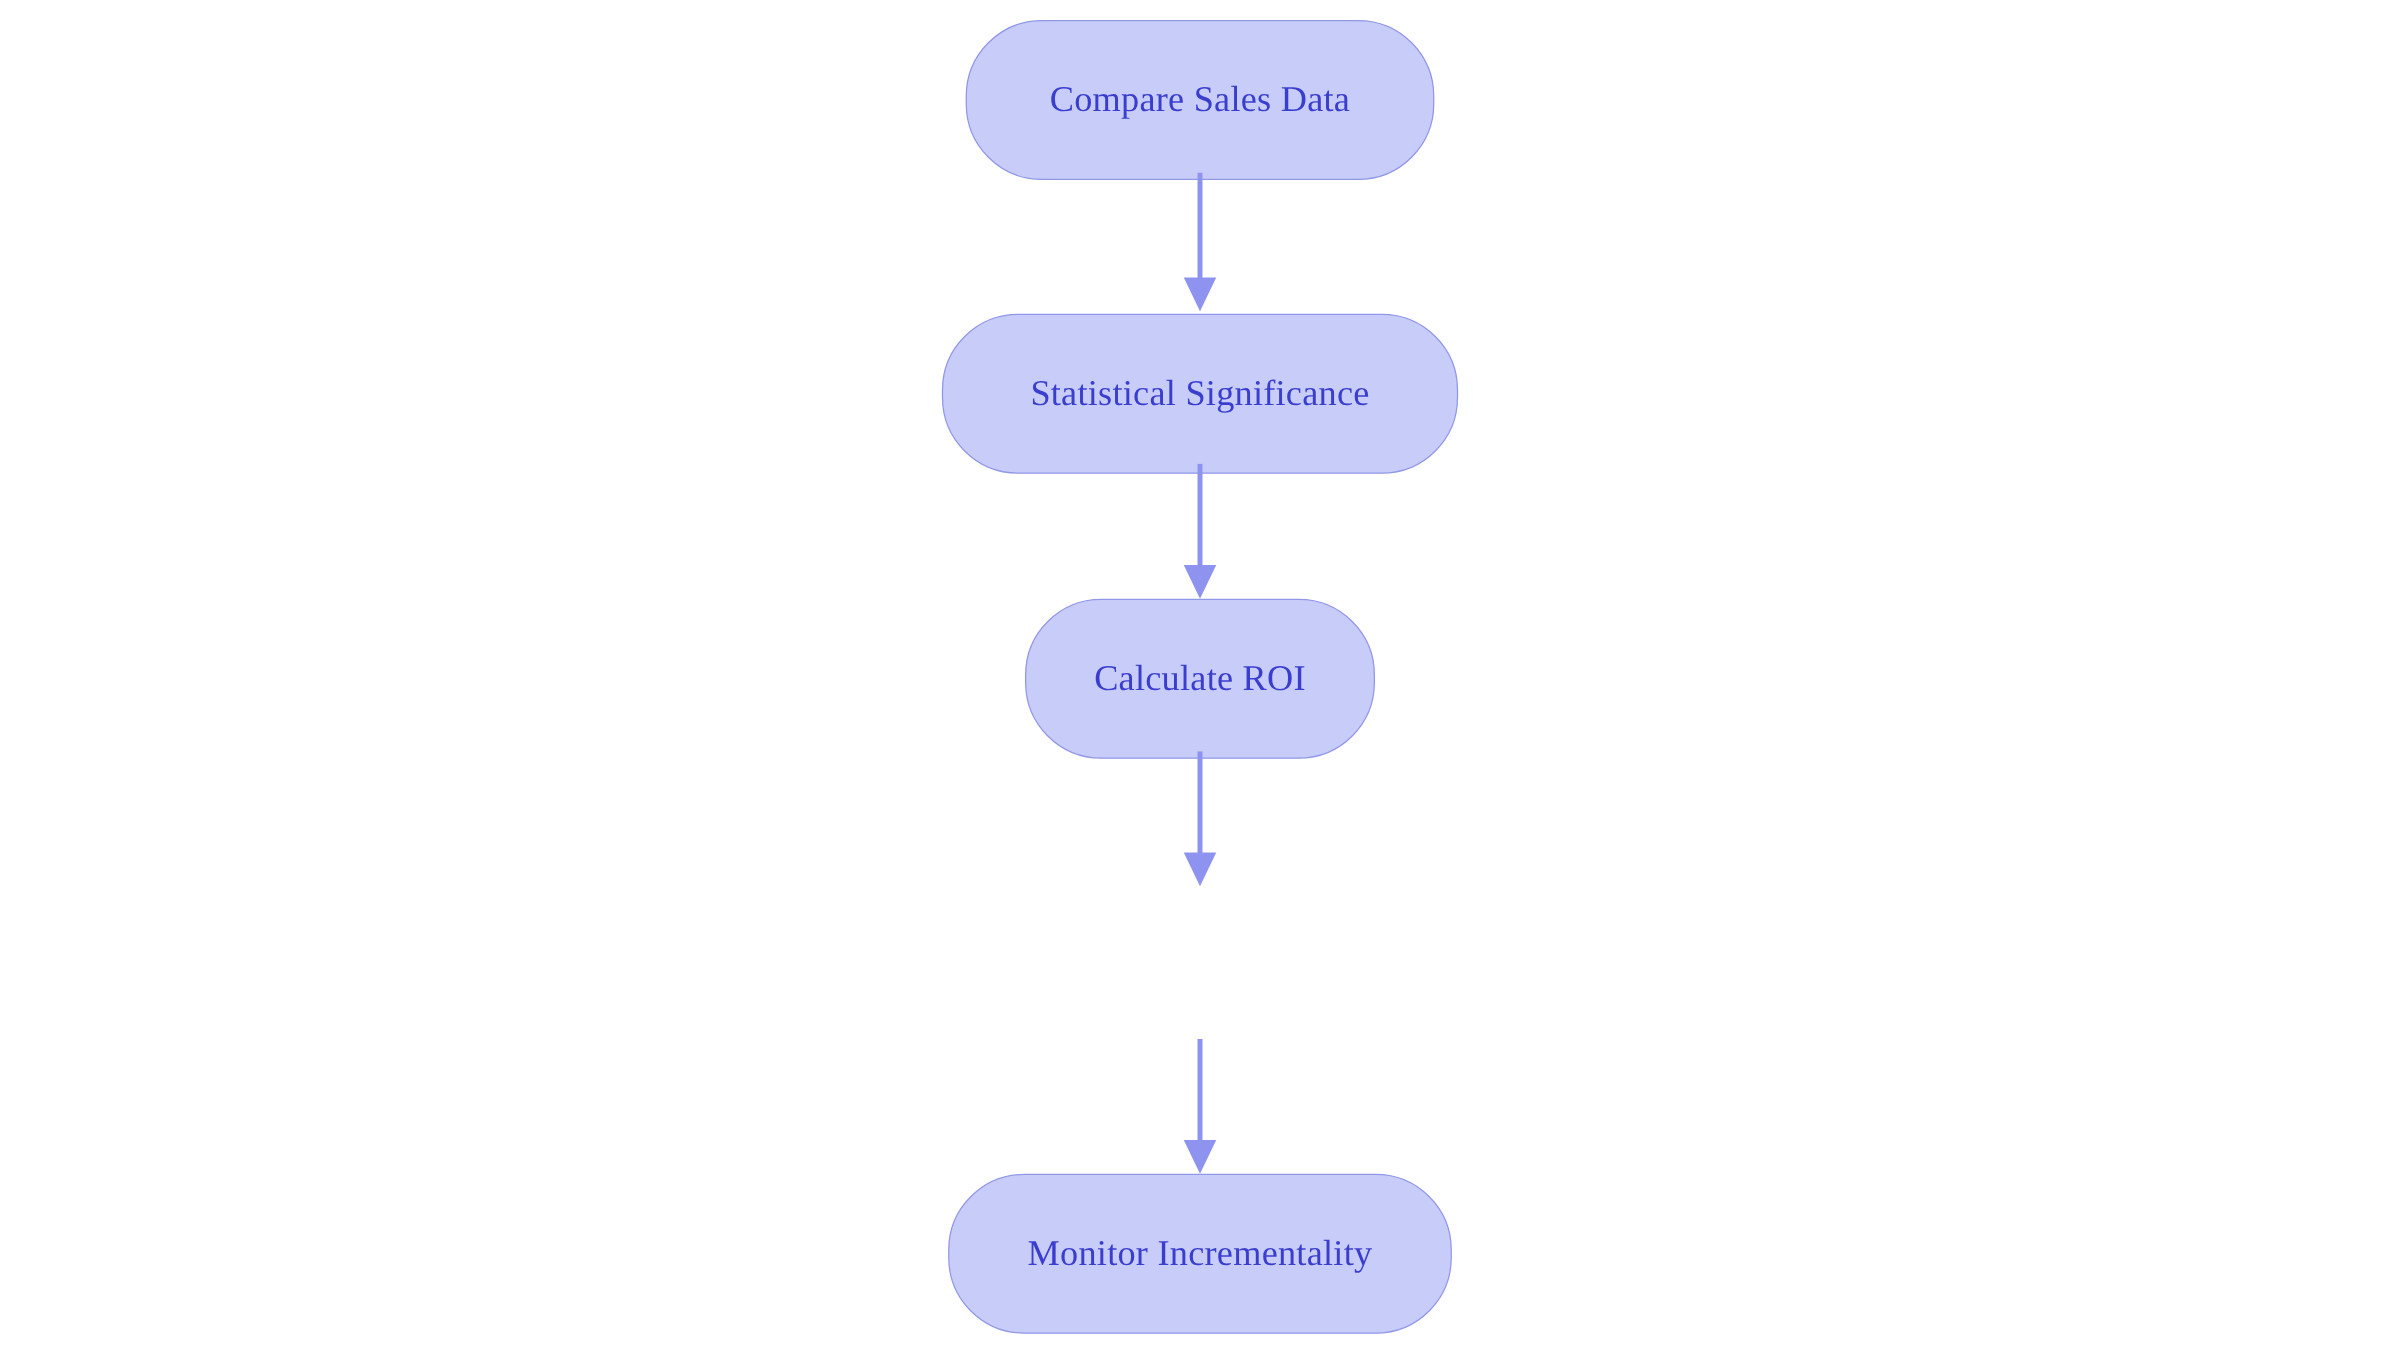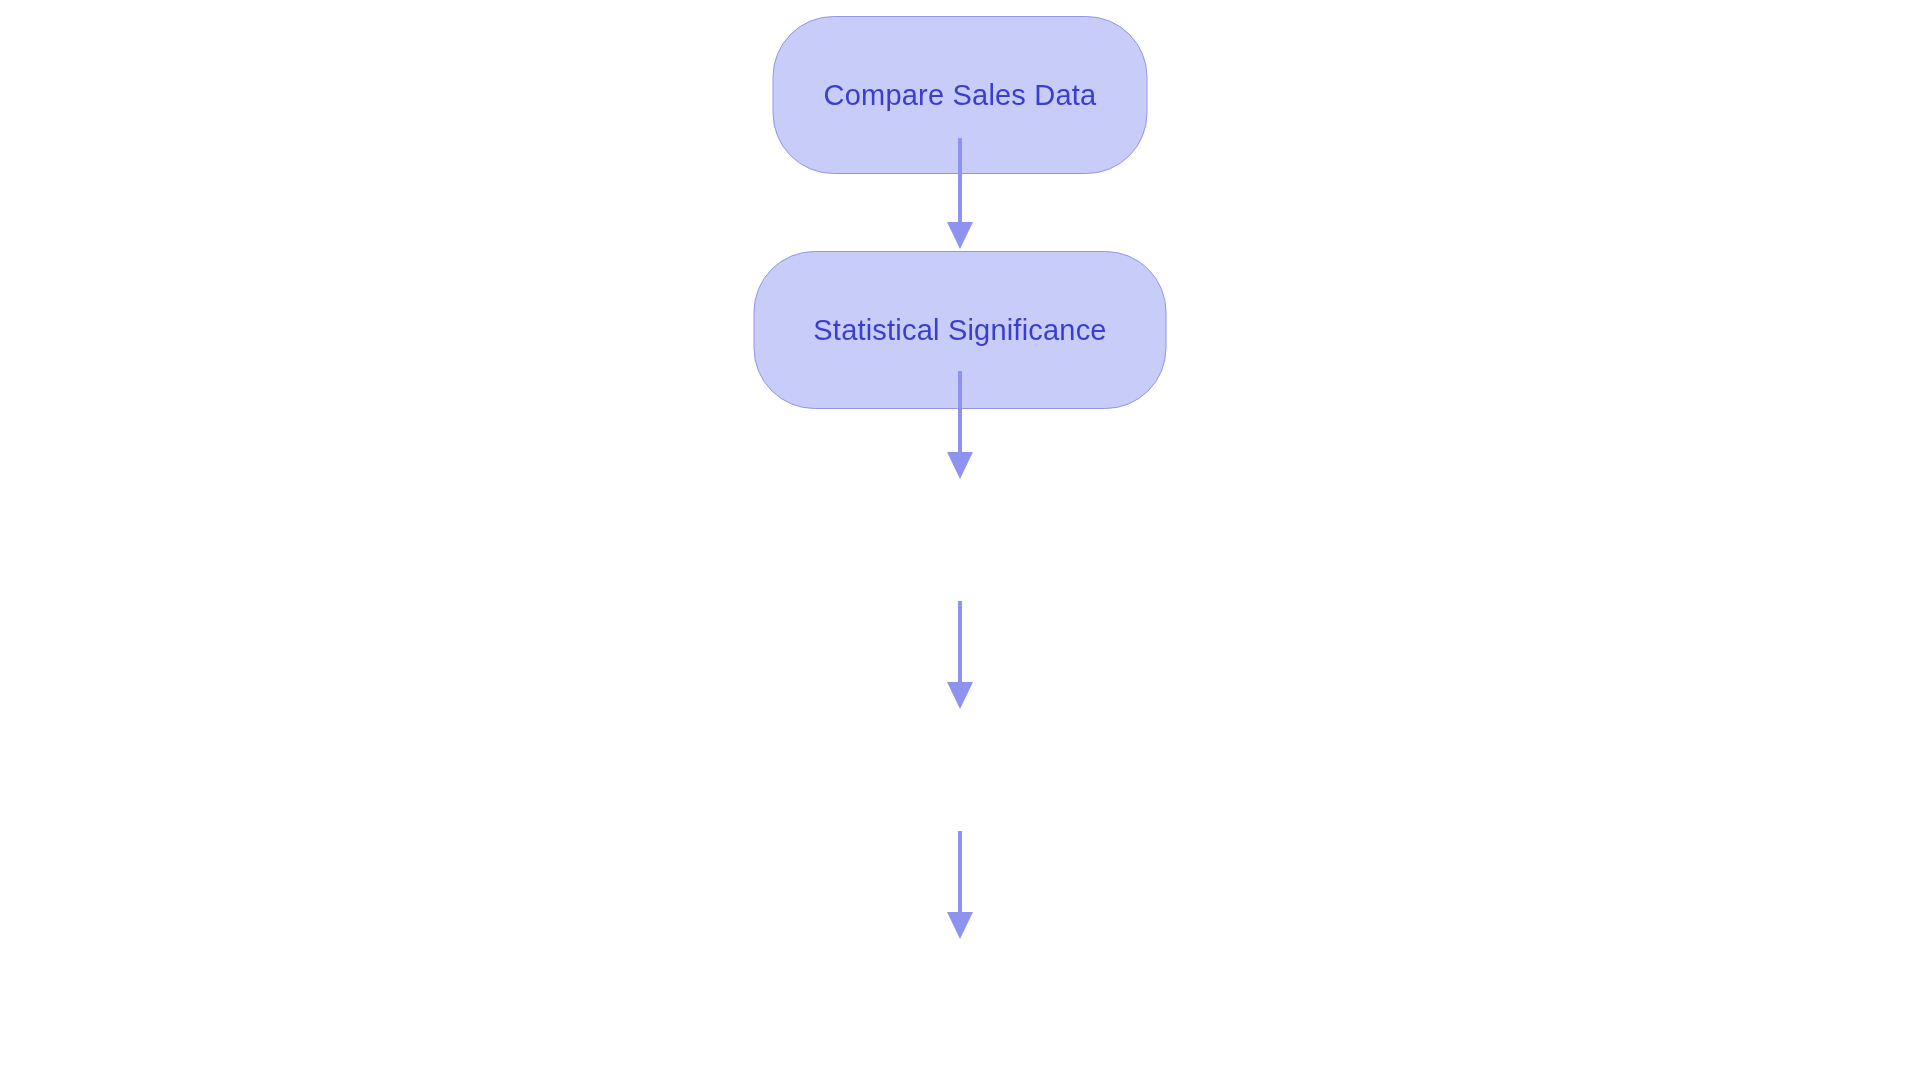--- a/index.html
+++ b/index.html
@@ -12,32 +12,33 @@
     position: relative;
     width: 1920px;
     height: 1083px;
     background: var(--background, #ffffff);
     overflow: hidden;
   }
   .node {
     position: absolute;
     left: 50%;
     transform: translateX(-50%);
-    height: 158px;
+    height: 128px;
     border-radius: 61px;
     background: var(--node-fill, #c8ccf8);
     border: 1.5px solid var(--node-border, #9197e8);
     box-sizing: border-box;
     display: flex;
     align-items: center;
     justify-content: center;
     color: var(--node-text, #3a3ecf);
     font-size: 29px;
     letter-spacing: 0.2px;
     white-space: nowrap;
+    font-family: Liberation Serif, serif;
   }
   .node-1 { top: 16px;  width: 375px; }
   .node-2 { top: 251px; width: 413px; }
   .node-3 { top: 479px; width: 280px; }
   .node-4 { top: 709px; width: 355px; }
   .node-5 { top: 939px; width: 403px; }
 
   .arrow {
     position: absolute;
     left: calc(50% - 14px);
@@ -71,30 +72,36 @@
     <span>Statistical Significance</span>
   </div>
 
   <div class="arrow arrow-2">
     <svg viewBox="0 0 28 108" preserveAspectRatio="none">
       <line x1="14" y1="0" x2="14" y2="83"></line>
       <polygon points="1,81 27,81 14,108"></polygon>
     </svg>
   </div>
 
+  <div class="node node-3">
+    <span>Calculate ROI</span>
+  </div>
 
   <div class="arrow arrow-3">
     <svg viewBox="0 0 28 108" preserveAspectRatio="none">
       <line x1="14" y1="0" x2="14" y2="83"></line>
       <polygon points="1,81 27,81 14,108"></polygon>
     </svg>
   </div>
 
 
   <div class="arrow arrow-4">
     <svg viewBox="0 0 28 108" preserveAspectRatio="none">
       <line x1="14" y1="0" x2="14" y2="83"></line>
       <polygon points="1,81 27,81 14,108"></polygon>
     </svg>
   </div>
 
+  <div class="node node-5">
+    <span>Monitor Incrementality</span>
+  </div>
 
 </div>
 
 </body></html>

